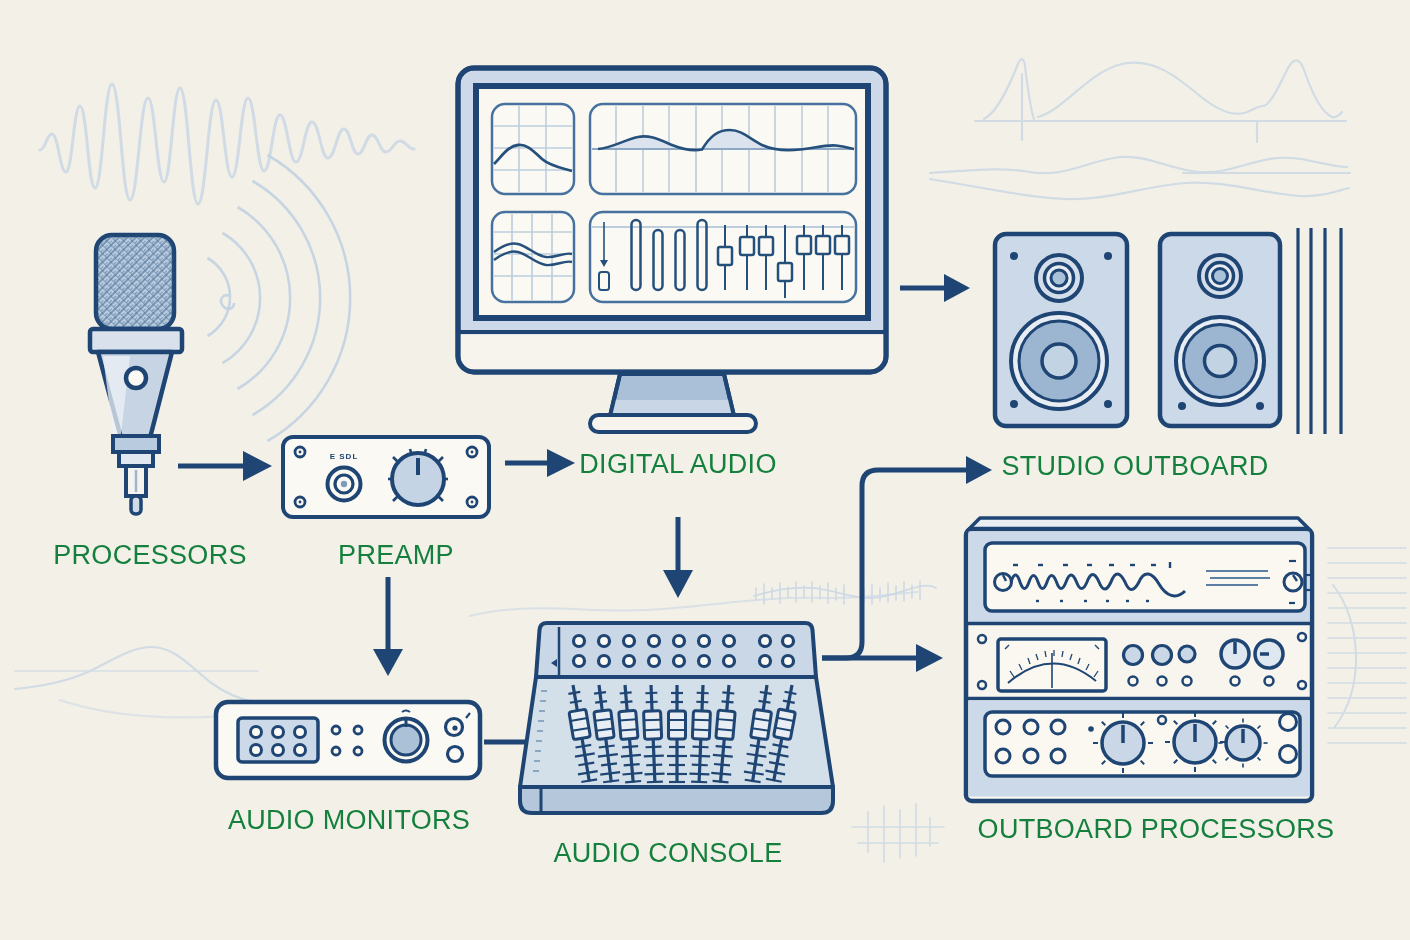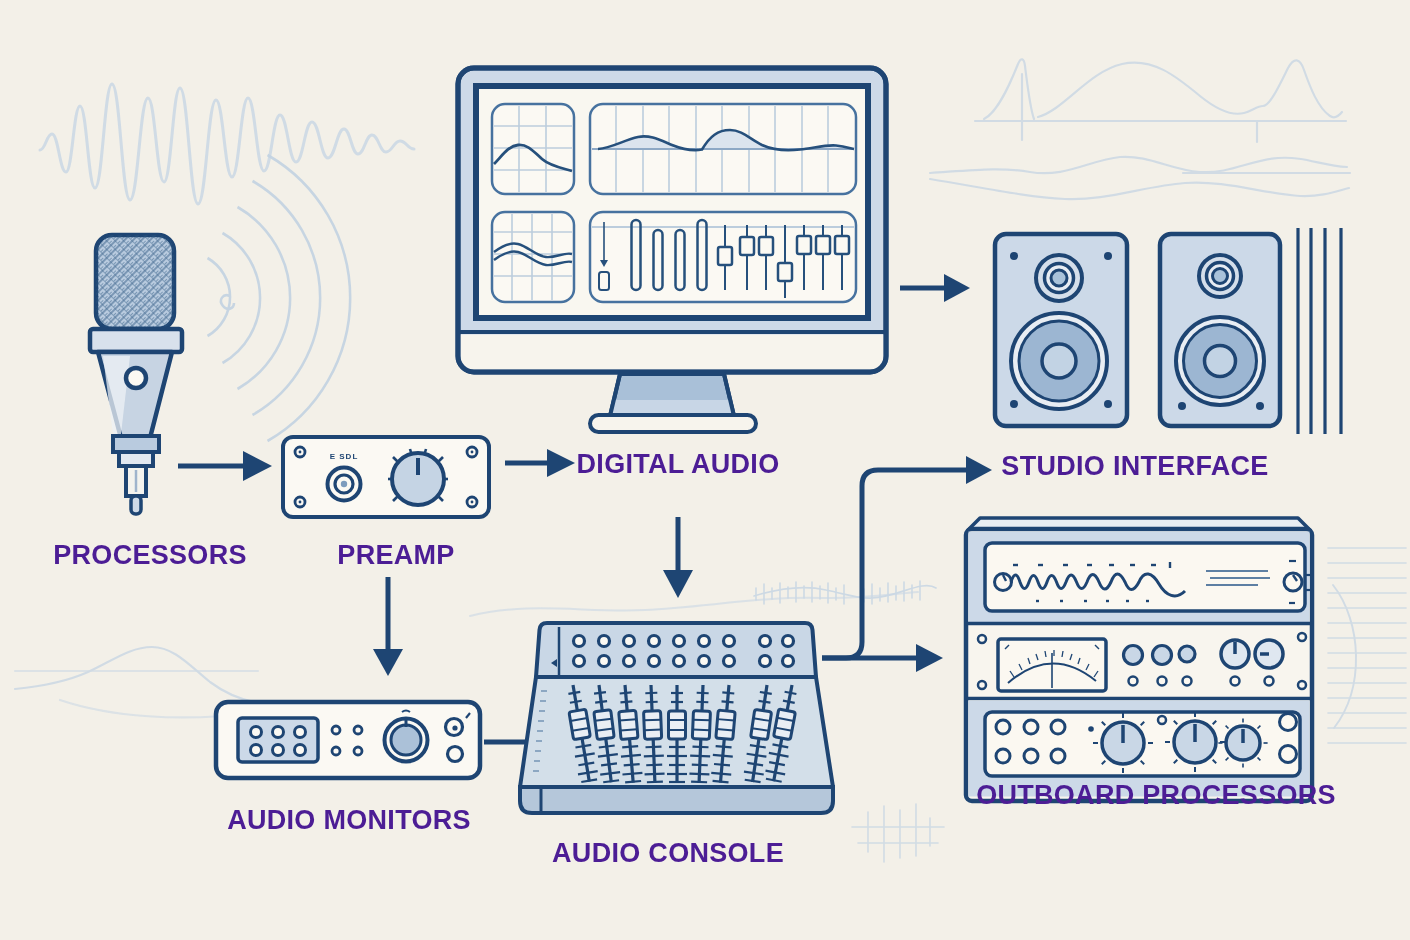--- a/index.html
+++ b/index.html
@@ -1,19 +1,19 @@
 <!DOCTYPE html>
 <html><head>
 <meta charset="utf-8">
 <style>
   html,body{margin:0;padding:0}
   body{width:1410px;height:940px;position:relative;background:#f3f0e8;overflow:hidden;
        font-family:"Liberation Sans",sans-serif}
   svg{position:absolute;display:block;overflow:visible}
-  .label{position:absolute;font-weight:700;font-size:27px;line-height:30px;color:#4c1d95;
+  .label{position:absolute;font-weight:400;font-size:27px;line-height:30px;color:#15803d;
          text-align:center;letter-spacing:.3px;white-space:nowrap}
   text{font-family:"Liberation Sans",sans-serif}
 </style>
 </head>
 <body>
 
 <svg style="left:0;top:0" width="1410" height="940" viewBox="0 0 1410 940">
   <g stroke="#c9d7e4" fill="none" stroke-linecap="round">
 
     <path stroke-width="3" opacity="0.85" d="M40,150 C45.4,150 46.6,134 52,134 C58.3,134 59.7,172 66,172 C72.3,172 73.7,106 80,106 C86.8,106 88.2,188 95,188 C102.6,188 104.4,84 112,84 C120.1,84 121.9,200 130,200 C138.1,200 139.9,98 148,98 C155.2,98 156.8,182 164,182 C171.2,182 172.8,88 180,88 C188.1,88 189.9,204 198,204 C206.1,204 207.9,100 216,100 C223.2,100 224.8,177 232,177 C239.2,177 240.8,98 248,98 C255.2,98 256.8,171 264,171 C271.2,171 272.8,115 280,115 C287.2,115 288.8,162 296,162 C303.2,162 304.8,122 312,122 C319.2,122 320.8,158 328,158 C335.2,158 336.8,129 344,129 C350.3,129 351.7,154 358,154 C364.3,154 365.7,135 372,135 C378.3,135 379.7,152 386,152 C392.3,152 393.7,141 400,141 C406.3,141 407.7,149 414,149"></path>
@@ -574,16 +574,16 @@
         <circle cx="330" cy="239" r="8.5"></circle>
     </g>
   </g>
 </svg>
 
 <div class="label" style="left:30px;top:540px;width:240px">PROCESSORS</div>
 <div class="label" style="left:298px;top:540px;width:196px">PREAMP</div>
 <div class="label" style="left:560px;top:449px;width:236px">
   <span>DIGITAL AUDIO</span><br>
 </div>
-<div class="label" style="left:983px;top:451px;width:304px">STUDIO INTERFACE</div>
+<div class="label" style="left:983px;top:451px;width:304px">STUDIO OUTBOARD</div>
 <div class="label" style="left:211px;top:805px;width:276px">AUDIO MONITORS</div>
 <div class="label" style="left:518px;top:838px;width:300px">AUDIO CONSOLE</div>
-<div class="label" style="left:966px;top:780px;width:380px">OUTBOARD PROCESSORS</div>
+<div class="label" style="left:966px;top:814px;width:380px">OUTBOARD PROCESSORS</div>
 
 </body></html>

